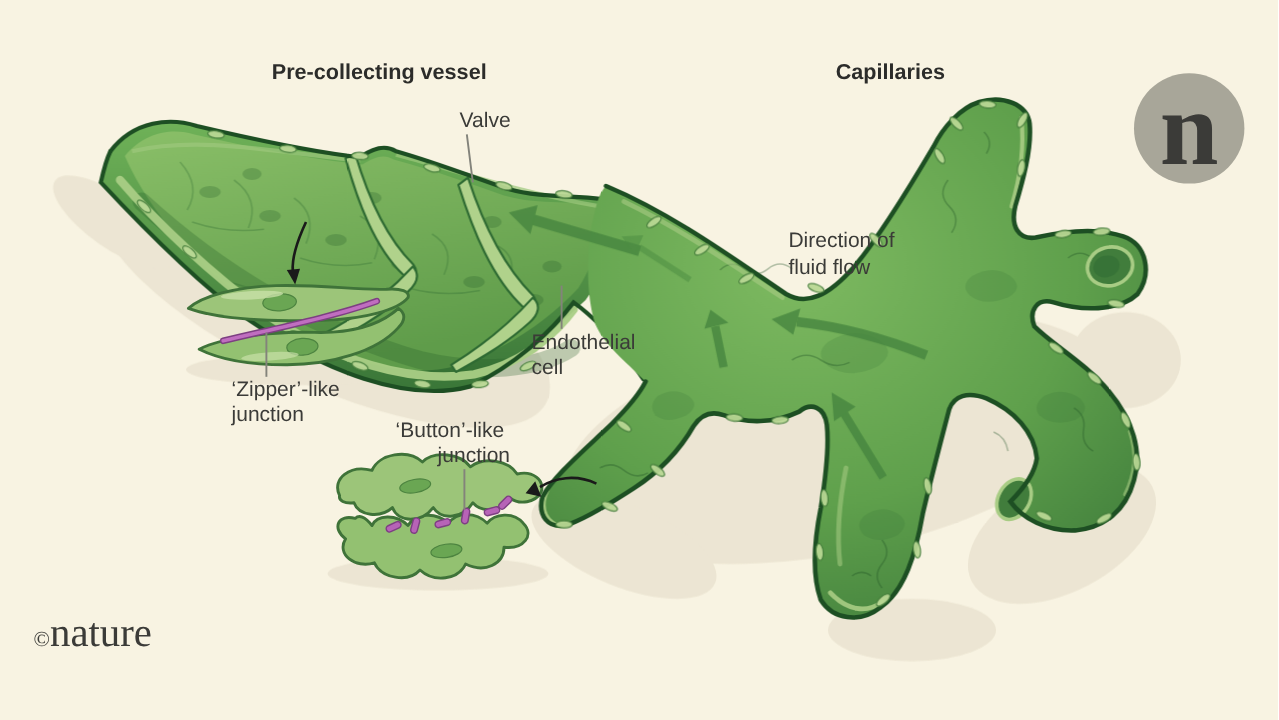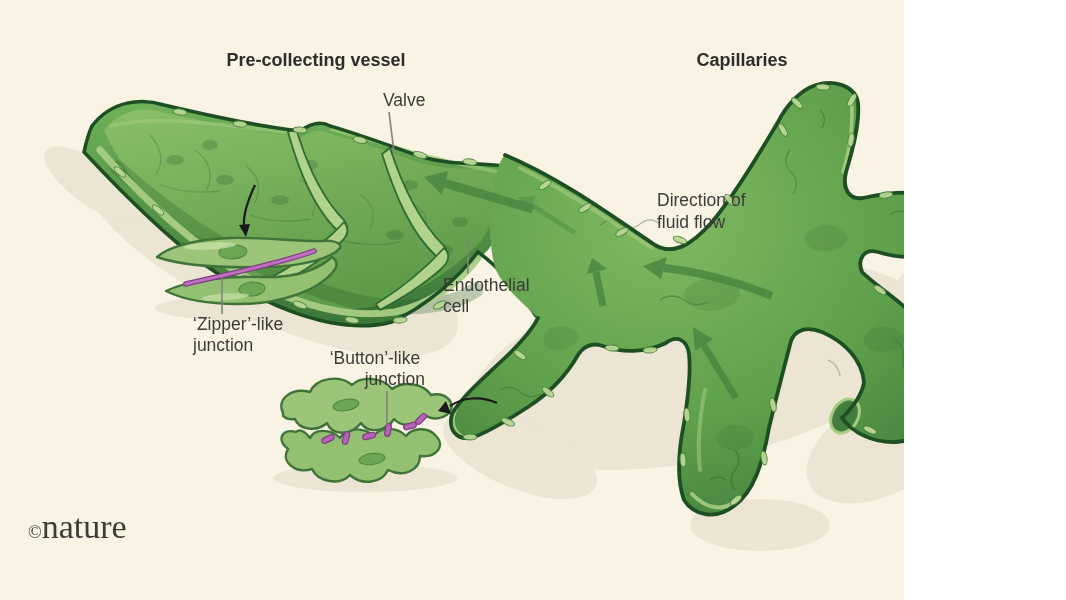--- a/index.html
+++ b/index.html
@@ -1,17 +1,17 @@
 <!DOCTYPE html>
 <html><head>
 <meta charset="utf-8">
 <style>
   html,body{margin:0;padding:0;}
   body{font-family:"Liberation Sans",sans-serif;}
-  .stage{position:relative;width:904px;height:600px;background:#f8f3e2;overflow:hidden;}
+  .stage{position:relative;width:1065px;height:600px;background:#f8f3e2;overflow:hidden;}
   svg{display:block;}
   text{font-family:"Liberation Sans",sans-serif;fill:#3b3b38;}
   .title{font-size:18px;font-weight:bold;fill:#2c2c2a;}
   .lbl{font-size:17.5px;fill:#3b3b38;}
   .serif{font-family:"Liberation Serif",serif;}
 </style>
 </head>
 <body>
 
 <div class="stage">

